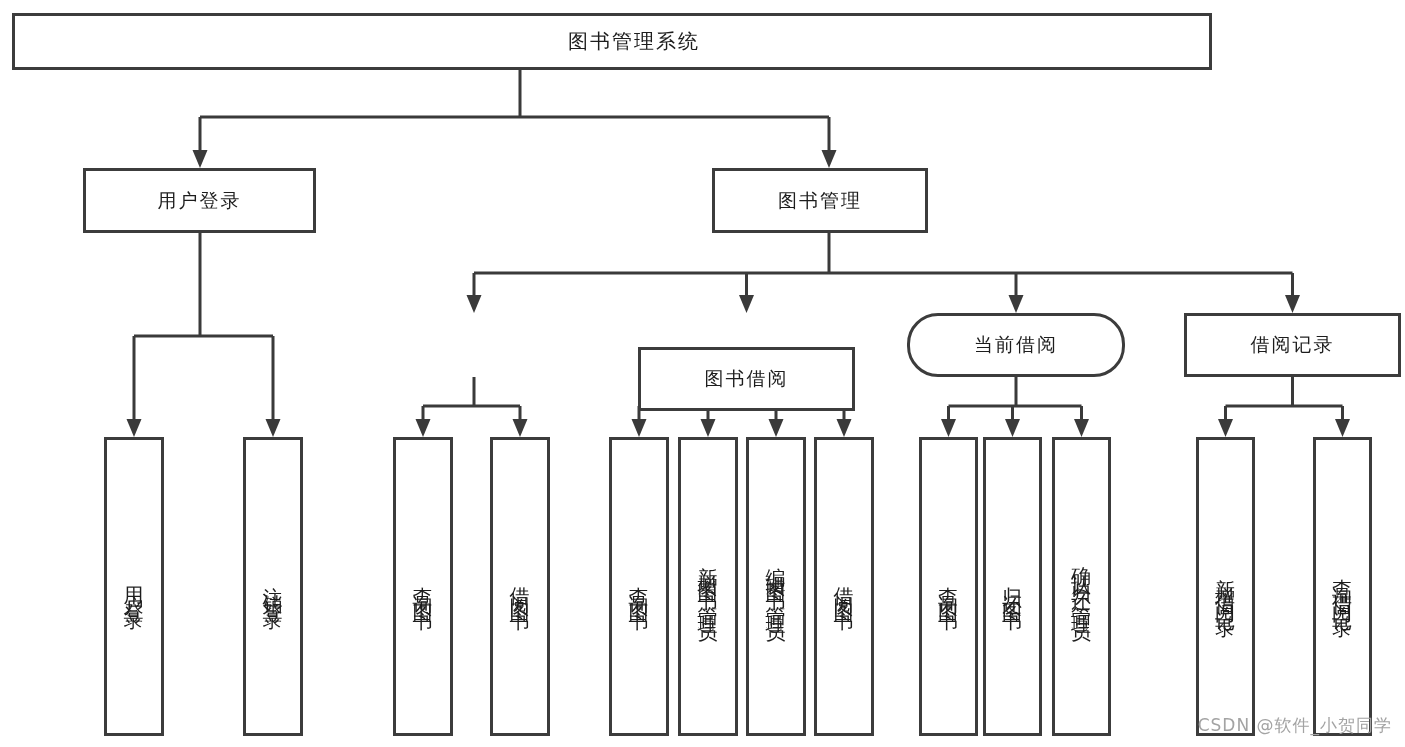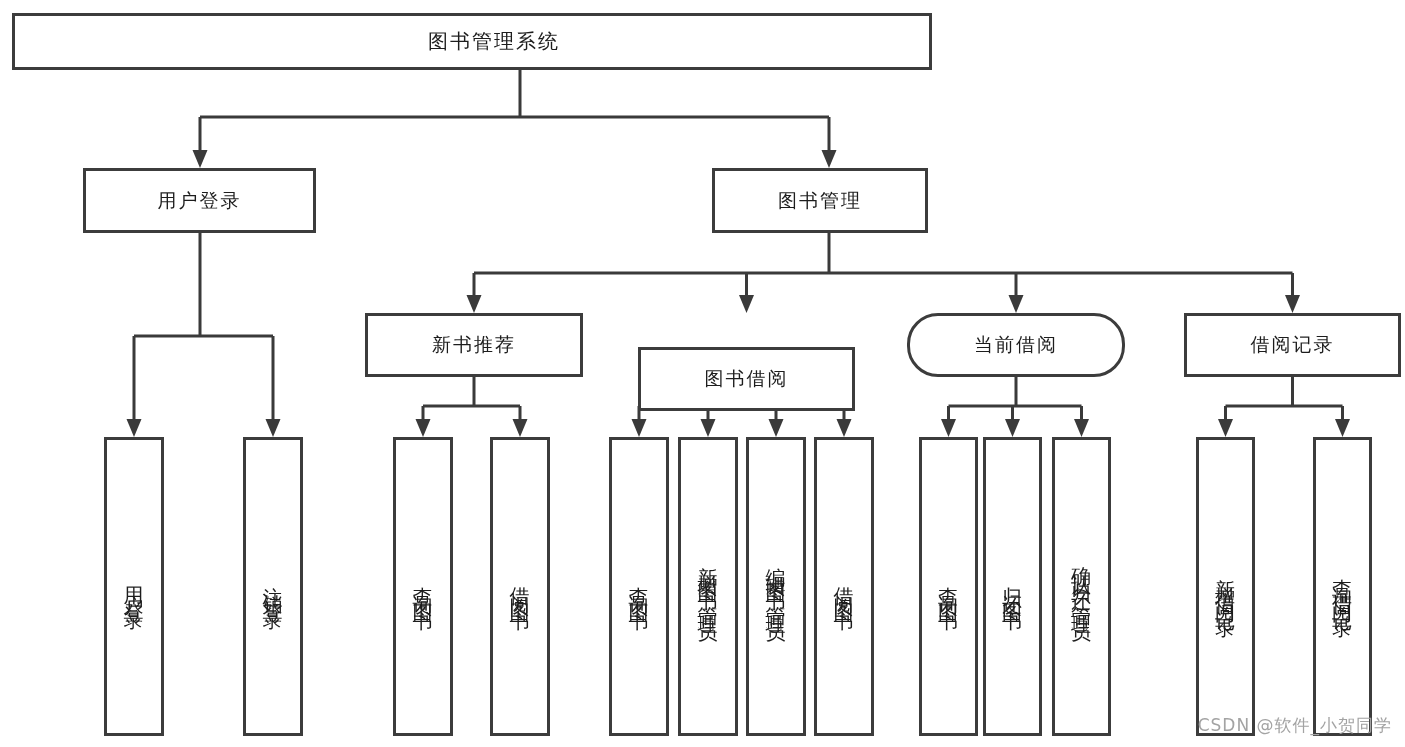--- a/index.html
+++ b/index.html
@@ -84,26 +84,25 @@
       <polygon points="776,437 768.5,419 783.5,419"></polygon>
       <polygon points="844,437 836.5,419 851.5,419"></polygon>
       <polygon points="948.5,437 941,419 956,419"></polygon>
       <polygon points="1012.5,437 1005,419 1020,419"></polygon>
       <polygon points="1081.5,437 1074,419 1089,419"></polygon>
       <polygon points="1225.5,437 1218,419 1233,419"></polygon>
       <polygon points="1342.5,437 1335,419 1350,419"></polygon>
     </g>
   </svg>
 
-  <div class="box root" style="left:12px;top:13px;width:920px;height:57px;padding-left:44px;">图书管理系统</div>
+  <div class="box root" style="left:12px;top:13px;width:1200px;height:57px;padding-left:44px;">图书管理系统</div>
 
   <div class="box" style="left:83px;top:168px;width:233px;height:65px;">用户登录</div>
   <div class="box" style="left:712px;top:168px;width:216px;height:65px;">图书管理</div>
 
-  <div class="box" style="left:365px;top:313px;width:218px;height:64px;">新书推荐</div>
   <div class="box" style="left:638px;top:313px;width:217px;height:64px;margin-top:34px;">图书借阅</div>
   <div class="box" style="left:907px;top:313px;width:218px;height:64px;border-radius:31px;">当前借阅</div>
   <div class="box" style="left:1184px;top:313px;width:217px;height:64px;">借阅记录</div>
 
   <div class="box leaf" style="left:104px;top:437px;width:60px;height:299px;">用户登录</div>
   <div class="box leaf" style="left:243px;top:437px;width:60px;height:299px;">注销登录</div>
 
   <div class="box leaf" style="left:393px;top:437px;width:60px;height:299px;">查询图书</div>
   <div class="box leaf" style="left:490px;top:437px;width:60px;height:299px;">借阅图书</div>
 

